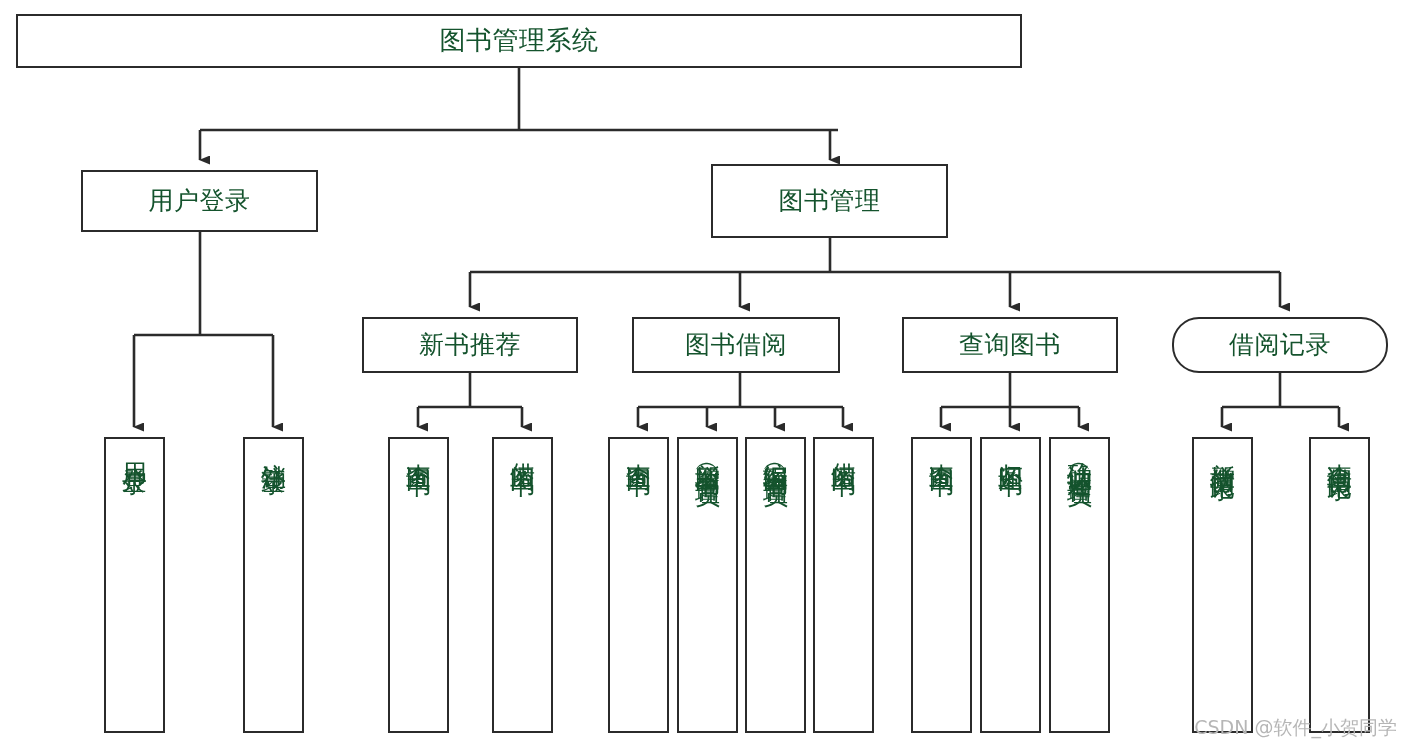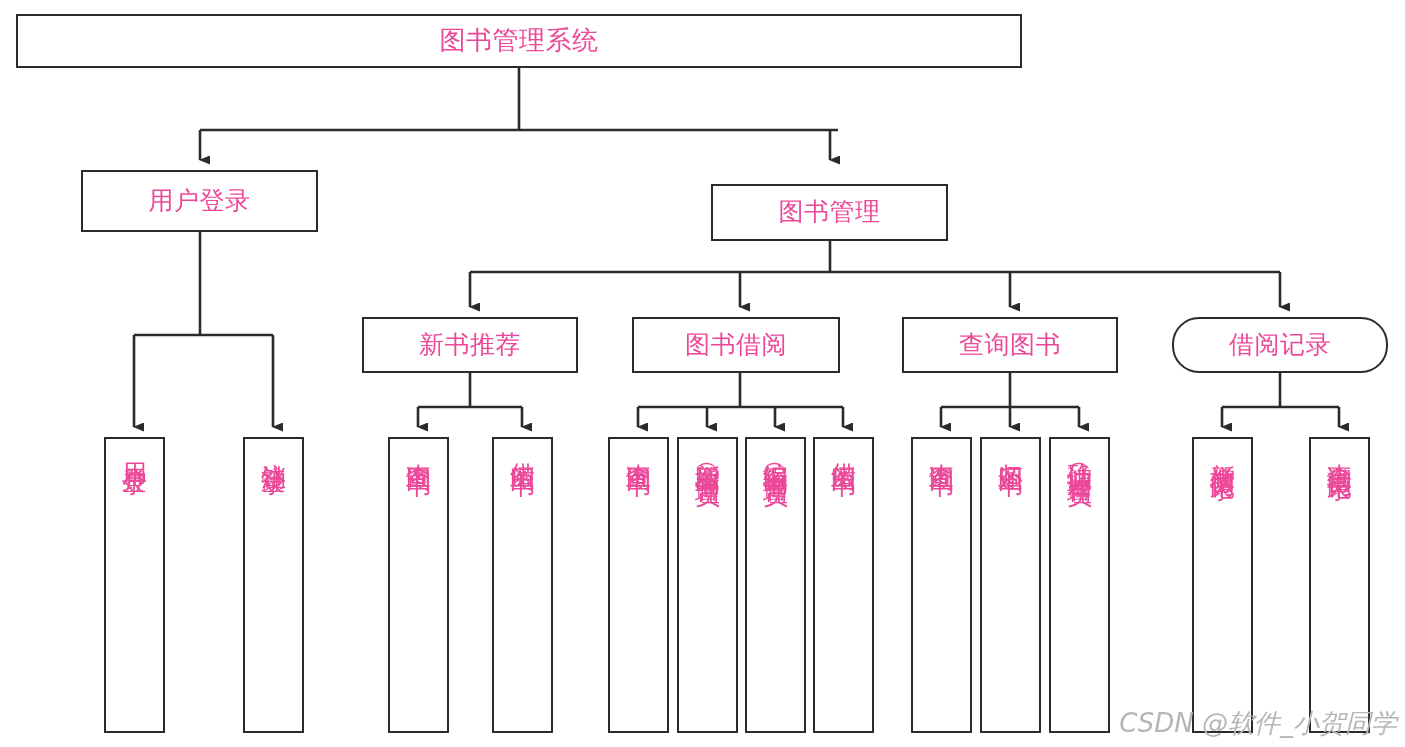--- a/index.html
+++ b/index.html
@@ -28,21 +28,21 @@
   }
   .node {
     position: absolute;
     box-sizing: border-box;
     border: 2px solid #2b2b2b;
     background: #ffffff;
     display: flex;
     align-items: center;
     justify-content: center;
     text-align: center;
-    color: #ec4899;
+    color: #14532d;
     z-index: 2;
   }
   .node-label {
     display: block;
     line-height: 1.15;
     letter-spacing: 0.5px;
   }
   
   .node.horiz .node-label {
     writing-mode: horizontal-tb;
@@ -59,26 +59,25 @@
     text-orientation: upright;
     font-size: 25px;
     line-height: 1.0;
     letter-spacing: 3px;
     white-space: nowrap;
   }
   #watermark {
     position: absolute;
     right: 8px;
     bottom: 6px;
-    font-size: 26px;
+    font-size: 19px;
     color: #b6b6b6;
     white-space: nowrap;
     z-index: 5;
     font-family: "DejaVu Sans", "Liberation Sans", sans-serif;
-    font-style: italic;
   }
 </style>
 </head>
 <body>
 
 <div id="diagram-root">
 
   <svg id="edge-layer" viewBox="0 0 1405 747" width="1405" height="747" xmlns="http://www.w3.org/2000/svg">
     <defs>
       <marker id="arrowhead" markerWidth="9" markerHeight="11" refX="4.5" refY="10" orient="auto" markerUnits="userSpaceOnUse">
@@ -129,21 +128,21 @@
     </g>
   </svg>
 
   <div class="node horiz root" style="left:16px; top:14px; width:1006px; height:54px;">
     <span class="node-label">图书管理系统</span>
   </div>
 
   <div class="node horiz" style="left:81px; top:170px; width:237px; height:62px;">
     <span class="node-label">用户登录</span>
   </div>
-  <div class="node horiz" style="left:711px; top:184px; width:237px; height:57px;">
+  <div class="node horiz" style="left:711px; top:164px; width:237px; height:74px;">
     <span class="node-label">图书管理</span>
   </div>
 
   <div class="node horiz" style="left:362px; top:317px; width:216px; height:56px;">
     <span class="node-label">新书推荐</span>
   </div>
   <div class="node horiz" style="left:632px; top:317px; width:208px; height:56px;">
     <span class="node-label">图书借阅</span>
   </div>
   <div class="node horiz" style="left:902px; top:317px; width:216px; height:56px;">

